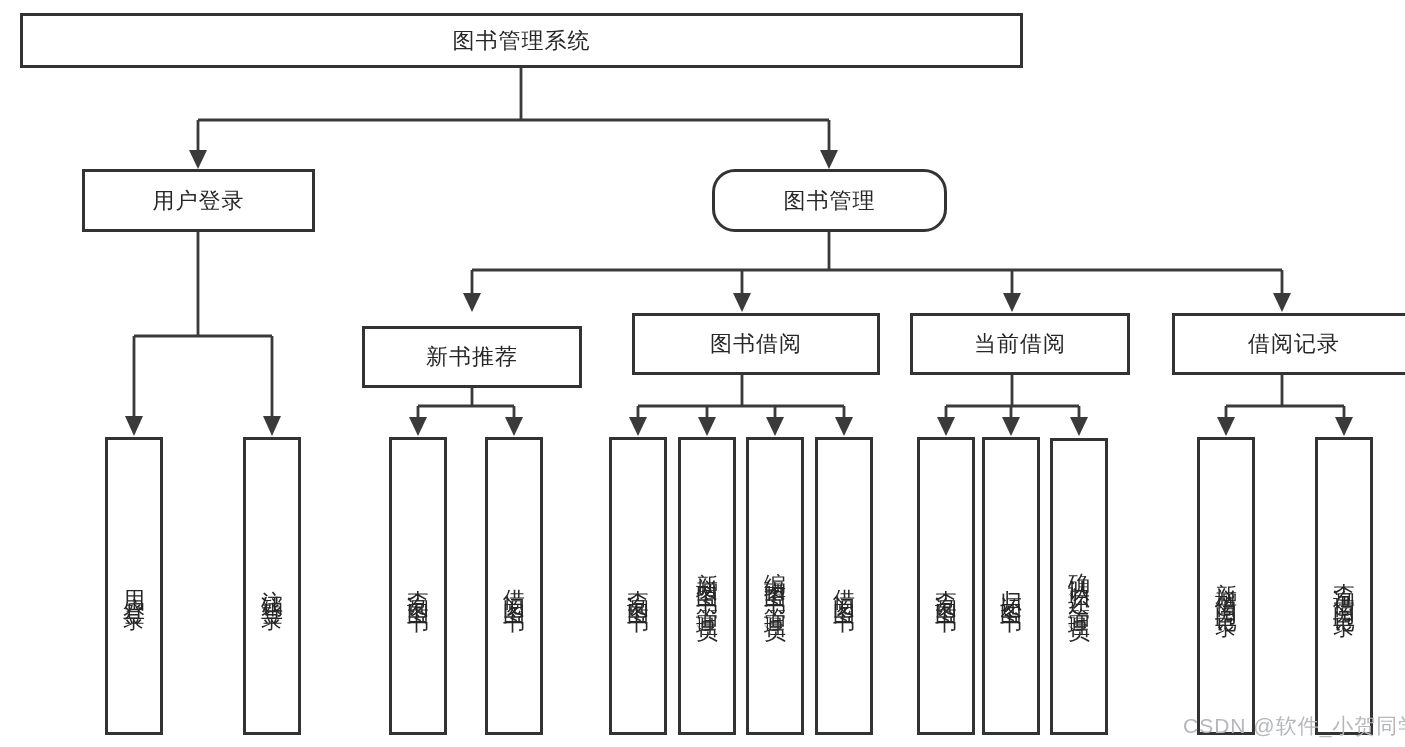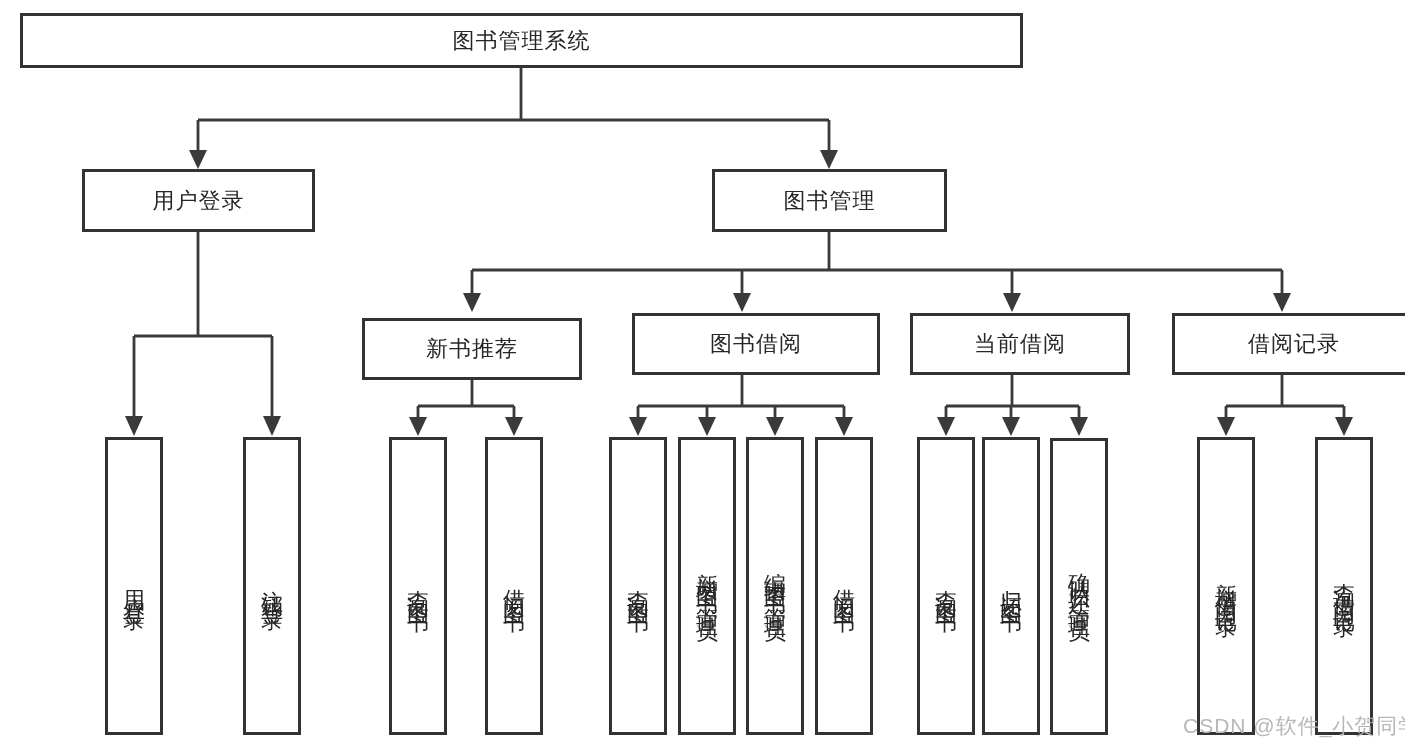--- a/index.html
+++ b/index.html
@@ -88,25 +88,25 @@
     </g>
   </svg>
 
   <div class="node" style="left:20px;top:13px;width:1003px;height:55px;">
     <span>图书管理系统</span>
   </div>
 
   <div class="node" style="left:82px;top:169px;width:233px;height:63px;">
     <span>用户登录</span>
   </div>
-  <div class="node" style="left:712px;top:169px;width:235px;height:63px;">
+  <div class="node" style="left:712px;top:169px;width:235px;height:63px;border-radius:23px;">
     <span>图书管理</span>
   </div>
 
-  <div class="node" style="left:362px;top:318px;width:220px;height:62px;">
+  <div class="node" style="left:362px;top:326px;width:220px;height:62px;">
     <span>新书推荐</span>
   </div>
   <div class="node" style="left:632px;top:313px;width:248px;height:62px;">
     <span>图书借阅</span>
   </div>
   <div class="node" style="left:910px;top:313px;width:220px;height:62px;">
     <span>当前借阅</span>
   </div>
   <div class="node" style="left:1172px;top:313px;width:244px;height:62px;">
     <span>借阅记录</span>

